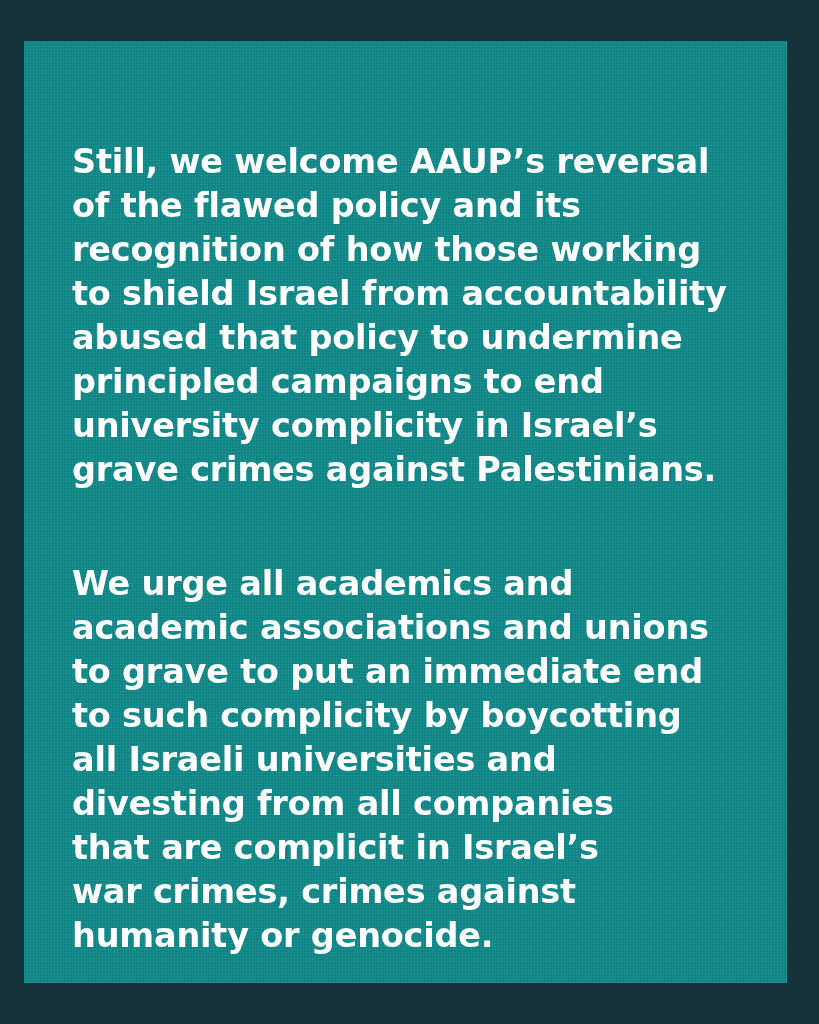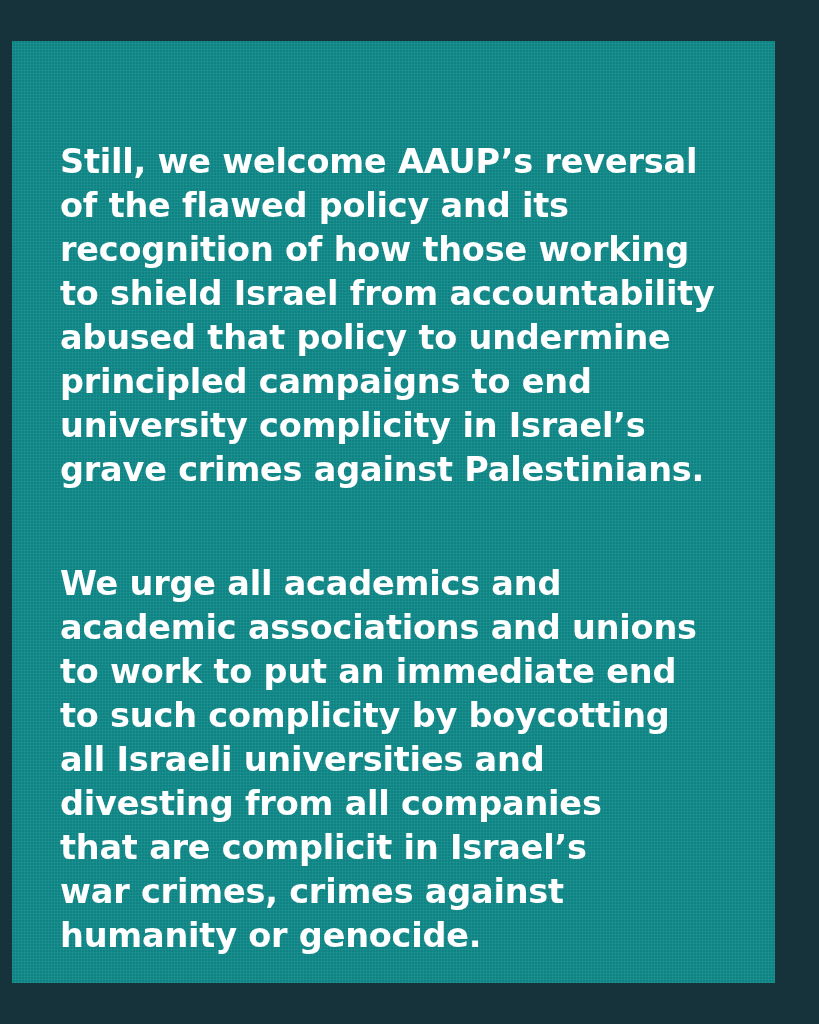--- a/index.html
+++ b/index.html
@@ -15,21 +15,21 @@
   }
   .canvas {
     position: relative;
     width: 819px;
     height: 1024px;
     background: #16323a;
     box-sizing: border-box;
   }
   .card {
     position: absolute;
-    left: 12px;
+    left: 24px;
     top: 41px;
     width: 763px;
     height: 942px;
     background-color: #108b8b;
     background-image:
       repeating-linear-gradient(0deg, rgba(255,255,255,0.035) 0px, rgba(255,255,255,0.035) 1px, rgba(0,0,0,0.03) 1px, rgba(0,0,0,0.03) 3px),
       repeating-linear-gradient(90deg, rgba(255,255,255,0.035) 0px, rgba(255,255,255,0.035) 1px, rgba(0,0,0,0.03) 1px, rgba(0,0,0,0.03) 3px);
     box-sizing: border-box;
     overflow: hidden;
   }
@@ -72,21 +72,21 @@
       <p class="para">Still, we welcome AAUP’s reversal
 of the flawed policy and its
 recognition of how those working
 to shield Israel from accountability
 abused that policy to undermine
 principled campaigns to end
 university complicity in Israel’s
 grave crimes against Palestinians.</p>
       <p class="para">We urge all academics and
 academic associations and unions
-to work to put an immediate end
+to grave to put an immediate end
 to such complicity by boycotting
 all Israeli universities and
 divesting from all companies
 that are complicit in Israel’s
 war crimes, crimes against
 humanity or genocide.</p>
     </div>
   </div>
 </div>
 

